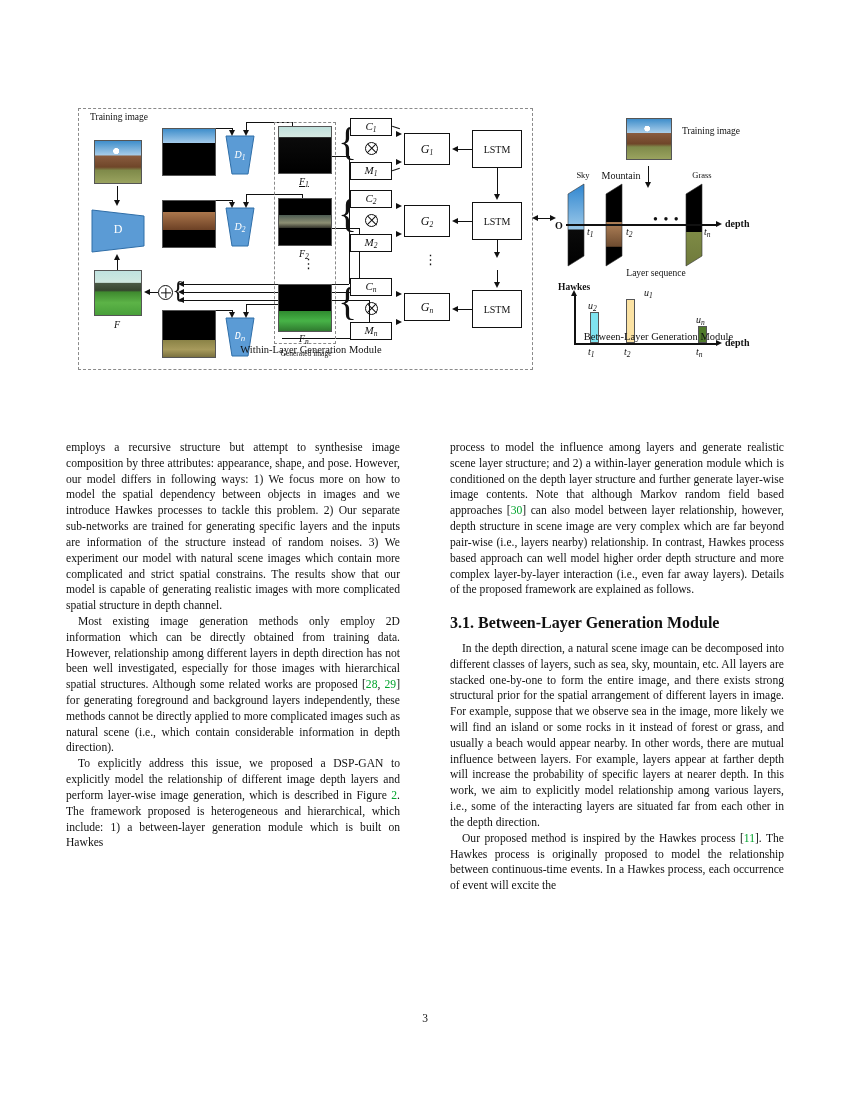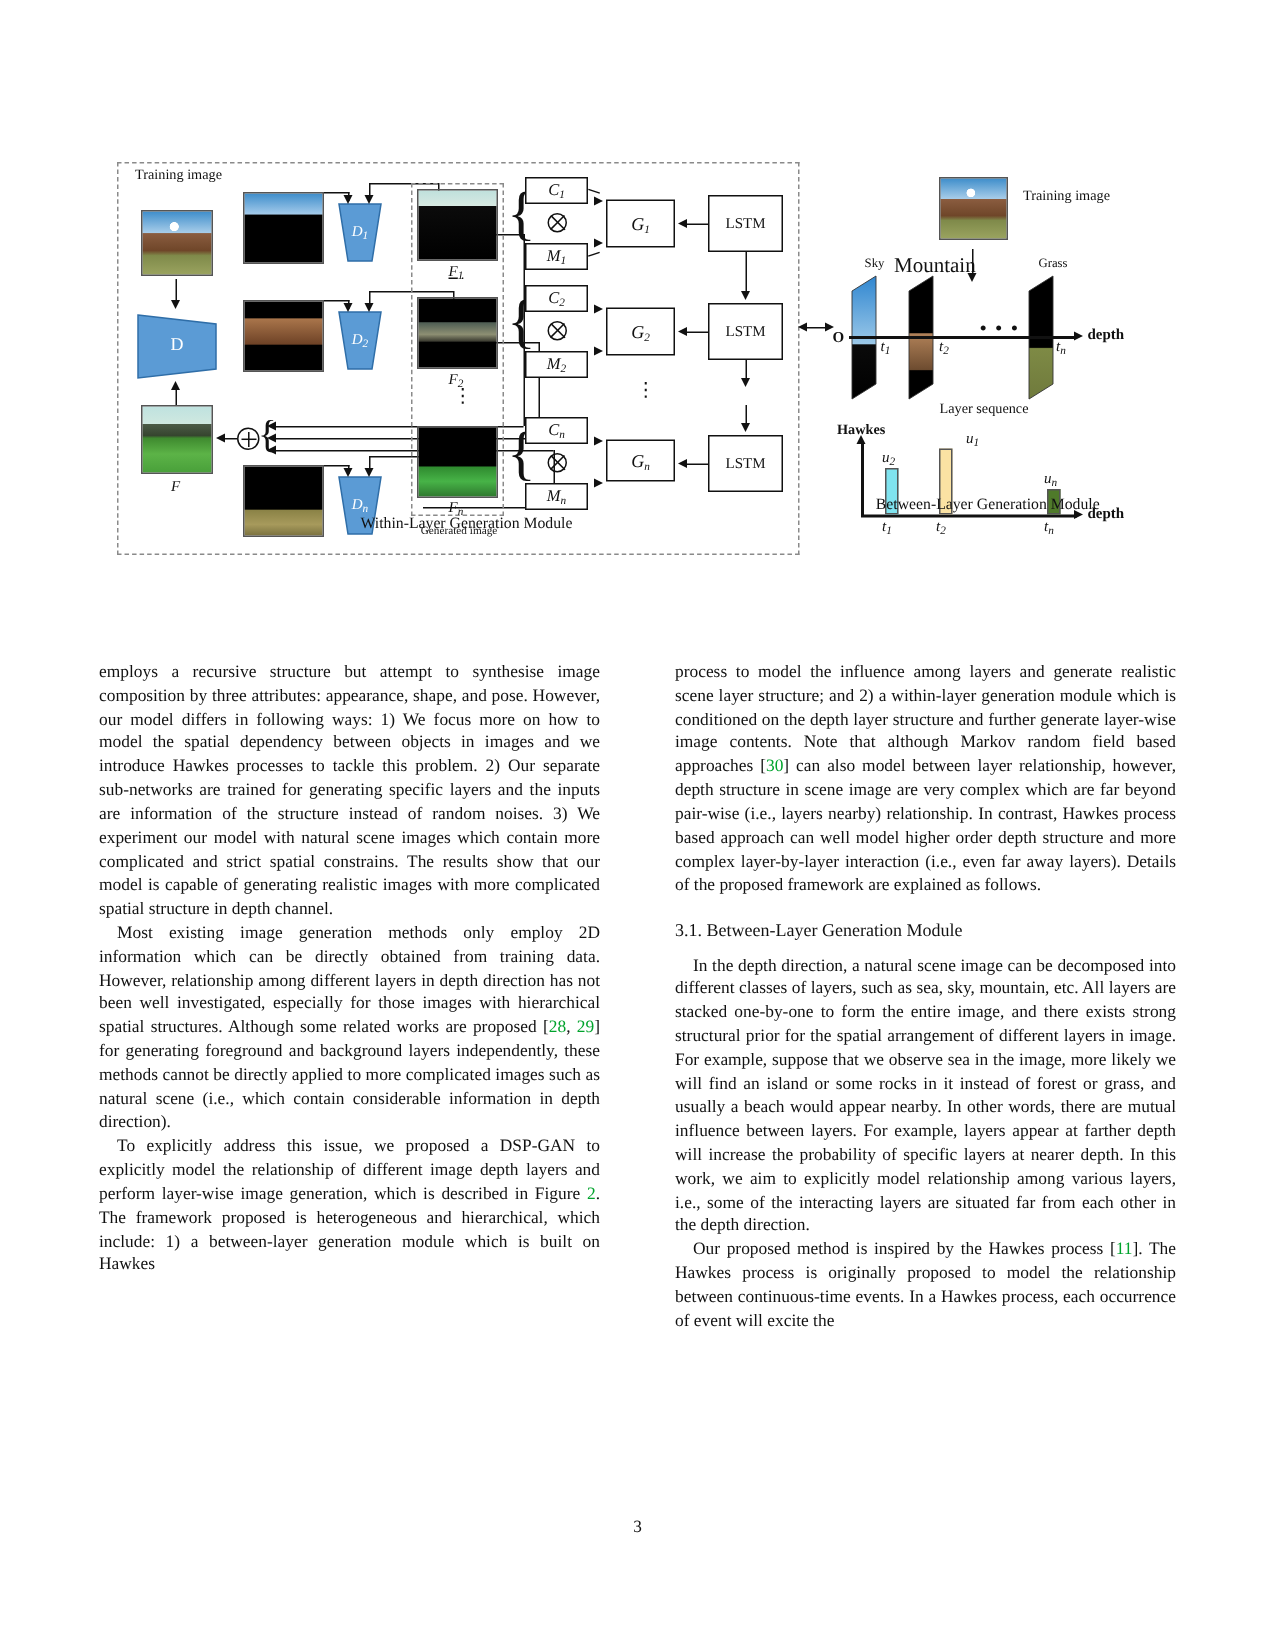--- a/index.html
+++ b/index.html
@@ -104,21 +104,21 @@
   }
   .col { position:absolute; width:334px; font-size:11.6px; line-height:1.365; text-align:justify; }
   .col-l { left:66px;  top:440px; }
   .col-r { left:450px; top:440px; }
   .col p { margin:0 0 0 0; text-indent:12px; }
   .col p.noind { text-indent:0; }
   h2.sec {
     font-size:13.5px; font-weight:bold; margin:14px 0 8px 0; line-height:1.3;
     text-indent:-16px; padding-left:16px;
   }
-  h3.subsec { font-size:12px; font-weight:normal; margin:0 0 7px 0; }
+  h3.subsec { font-size:16px; font-weight:bold; margin:0 0 7px 0; }
   .cite { color:#00a32c; }
   .pageno { position:absolute; left:0; top:1012px; width:850px; text-align:center; font-size:11.5px; }
 </style>
 </head>
 <body>
 
 <div class="page">
 
   <div class="figure-wrap">
 
@@ -168,21 +168,21 @@
     <div class="fig-txt" style="left:158px; top:49px; width:32px; font-size:10px; font-style:italic; color:#fff;"><i><span>D</span><span class="sub">1</span></i></div>
 
     <svg style="position:absolute; left:158px; top:106px;" width="32" height="42">
       <polygon points="2,2 30,2 24,40 8,40" fill="#5b9bd5" stroke="#2f6ea8" stroke-width="1"></polygon>
     </svg>
     <div class="fig-txt" style="left:158px; top:121px; width:32px; font-size:10px; font-style:italic; color:#fff;"><i><span>D</span><span class="sub">2</span></i></div>
 
     <svg style="position:absolute; left:158px; top:216px;" width="32" height="42">
       <polygon points="2,2 30,2 24,40 8,40" fill="#5b9bd5" stroke="#2f6ea8" stroke-width="1"></polygon>
     </svg>
-    <div class="fig-txt" style="left:158px; top:231px; width:32px; font-size:10px; font-style:italic; color:#fff;"><i><span>D</span><span class="sub">n</span></i></div>
+    <div class="fig-txt" style="left:158px; top:231px; width:32px; font-size:10px; font-style:italic; color:#fff;font-family:Liberation Mono, monospace;"><i><span>D</span><span class="sub">n</span></i></div>
 
     <div class="ln hl" style="left:150px; top:28px; width:17px;"></div>
     <div class="ln vl" style="left:166px; top:28px; height:6px;"></div>
     <div class="arw-d" style="left:163px; top:30px;"></div>
     <div class="arw-d" style="left:177px; top:30px;"></div>
     <div class="ln vl" style="left:180px; top:22px; height:10px;"></div>
     <div class="ln hl" style="left:180px; top:22px; width:46px;"></div>
     <div class="ln vl" style="left:226px; top:22px; height:14px;"></div>
 
     <div class="ln hl" style="left:150px; top:100px; width:17px;"></div>
@@ -279,21 +279,21 @@
     <div class="arw-l" style="left:466px; top:115px;"></div>
     <div class="ln hl" style="left:472px; top:118px; width:14px;"></div>
     <div class="arw-r" style="left:484px; top:115px;"></div>
 
     <div class="thumb scene-tr" style="left:560px; top:18px; width:46px; height:42px;"></div>
     <div class="fig-txt" style="left:614px; top:26px; width:62px; font-size:9.5px;">Training image</div>
     <div class="ln vl" style="left:582px; top:66px; height:18px;"></div>
     <div class="arw-d" style="left:578.5px; top:82px;"></div>
 
     <div class="fig-txt" style="left:500px; top:70px; width:34px; font-size:8.5px;">Sky</div>
-    <div class="fig-txt" style="left:530px; top:70px; width:50px; font-size:14px;">Mountain</div>
+    <div class="fig-txt" style="left:530px; top:70px; width:50px; font-size:10px;">Mountain</div>
     <div class="fig-txt" style="left:616px; top:70px; width:40px; font-size:8.5px;">Grass</div>
 
     <svg style="position:absolute; left:496px; top:82px;" width="180" height="86">
       <defs>
         <linearGradient id="gSky" x1="0" y1="0" x2="0" y2="1">
           <stop offset="0%" stop-color="#2f86d0"></stop>
             <stop offset="55%" stop-color="#9bc8e8"></stop>
           <stop offset="56%" stop-color="#0a0a0a"></stop>
             <stop offset="100%" stop-color="#000"></stop>
         </linearGradient>

